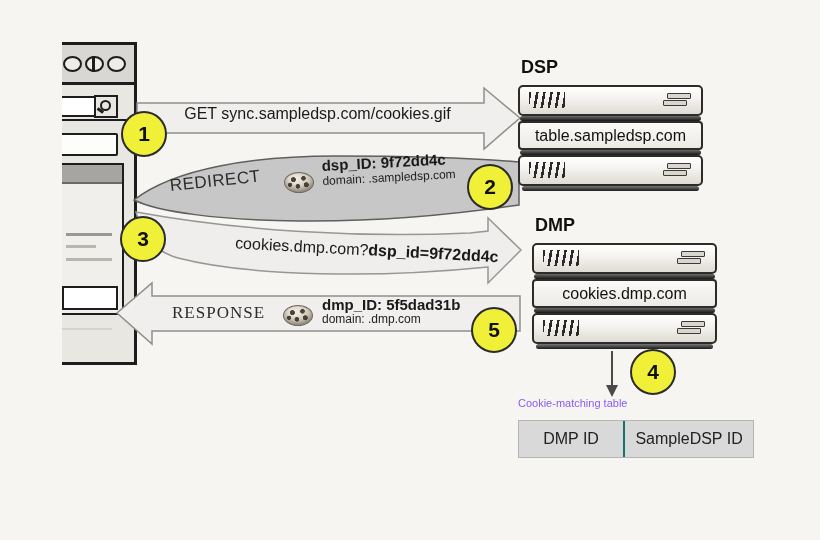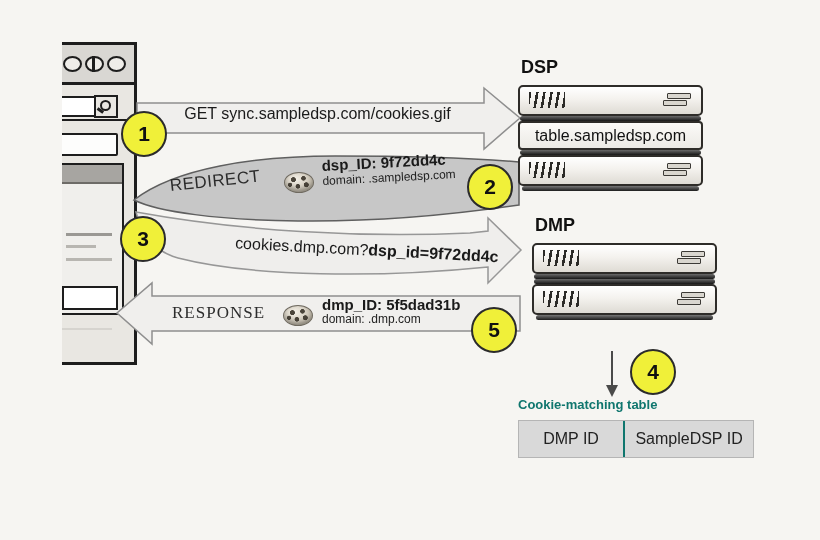--- a/index.html
+++ b/index.html
@@ -70,21 +70,21 @@
       radial-gradient(circle at 30% 35%, #4a443a 0 2.2px, transparent 2.8px),
       radial-gradient(circle at 66% 28%, #4a443a 0 2px, transparent 2.6px),
       radial-gradient(circle at 76% 62%, #4a443a 0 2.2px, transparent 2.8px),
       radial-gradient(circle at 46% 70%, #4a443a 0 2px, transparent 2.6px),
       radial-gradient(circle at 18% 62%, #4a443a 0 1.8px, transparent 2.4px),
       radial-gradient(ellipse at 40% 32%, #f4f0e7 0%, #cfc8ba 55%, #a29a8a 100%);
     box-shadow:inset 0 -3px 4px rgba(0,0,0,.25);}
   .cookie.redirect-cookie{left:284px;top:172px;}
   .cookie.response-cookie{left:283px;top:305px;}
   
-  .ctable-title{position:absolute;left:518px;top:397px;font-weight:bold;font-size:13px;color:#0f766e;}
+  .ctable-title{position:absolute;left:518px;top:397px;font-weight:normal;font-size:11px;color:#8b5cf6;}
   .ctable{position:absolute;left:518px;top:420px;width:236px;border:1px solid #b5b5b5;background:#f0abfc;box-sizing:border-box;}
   .ctable-row{display:flex;}
   .ctable-cell{box-sizing:border-box;display:flex;align-items:center;justify-content:center;}
   .ctable-cell.c1{width:105px;}
   .ctable-cell.c2{width:131px;border-left:2px solid #0f766e;text-align:right;}
   .ctable-row.head .ctable-cell{height:36px;background:#d9d9d9;font-size:16px;color:#222;}
   .ctable-row.body .ctable-cell{height:41px;border-top:1px solid #b5b5b5;font-size:15.5px;color:#111;}
 </style>
 </head>
 <body>
@@ -155,20 +155,21 @@
   <div class="server-stack" style="left:532px;top:243px;">
     <div class="stack-title">DMP</div>
     <div class="server-unit">
       <div class="vents"></div>
       <div class="srv-badge">
           <div class="b1"></div>
           <div class="b2"></div>
         </div>
     </div>
     <div class="server-sep"></div>
+    <div class="server-band">cookies.dmp.com</div>
     <div class="server-sep"></div>
     <div class="server-unit">
       <div class="vents"></div>
       <div class="srv-badge">
           <div class="b1"></div>
           <div class="b2"></div>
         </div>
     </div>
     <div class="server-base"></div>
   </div>

